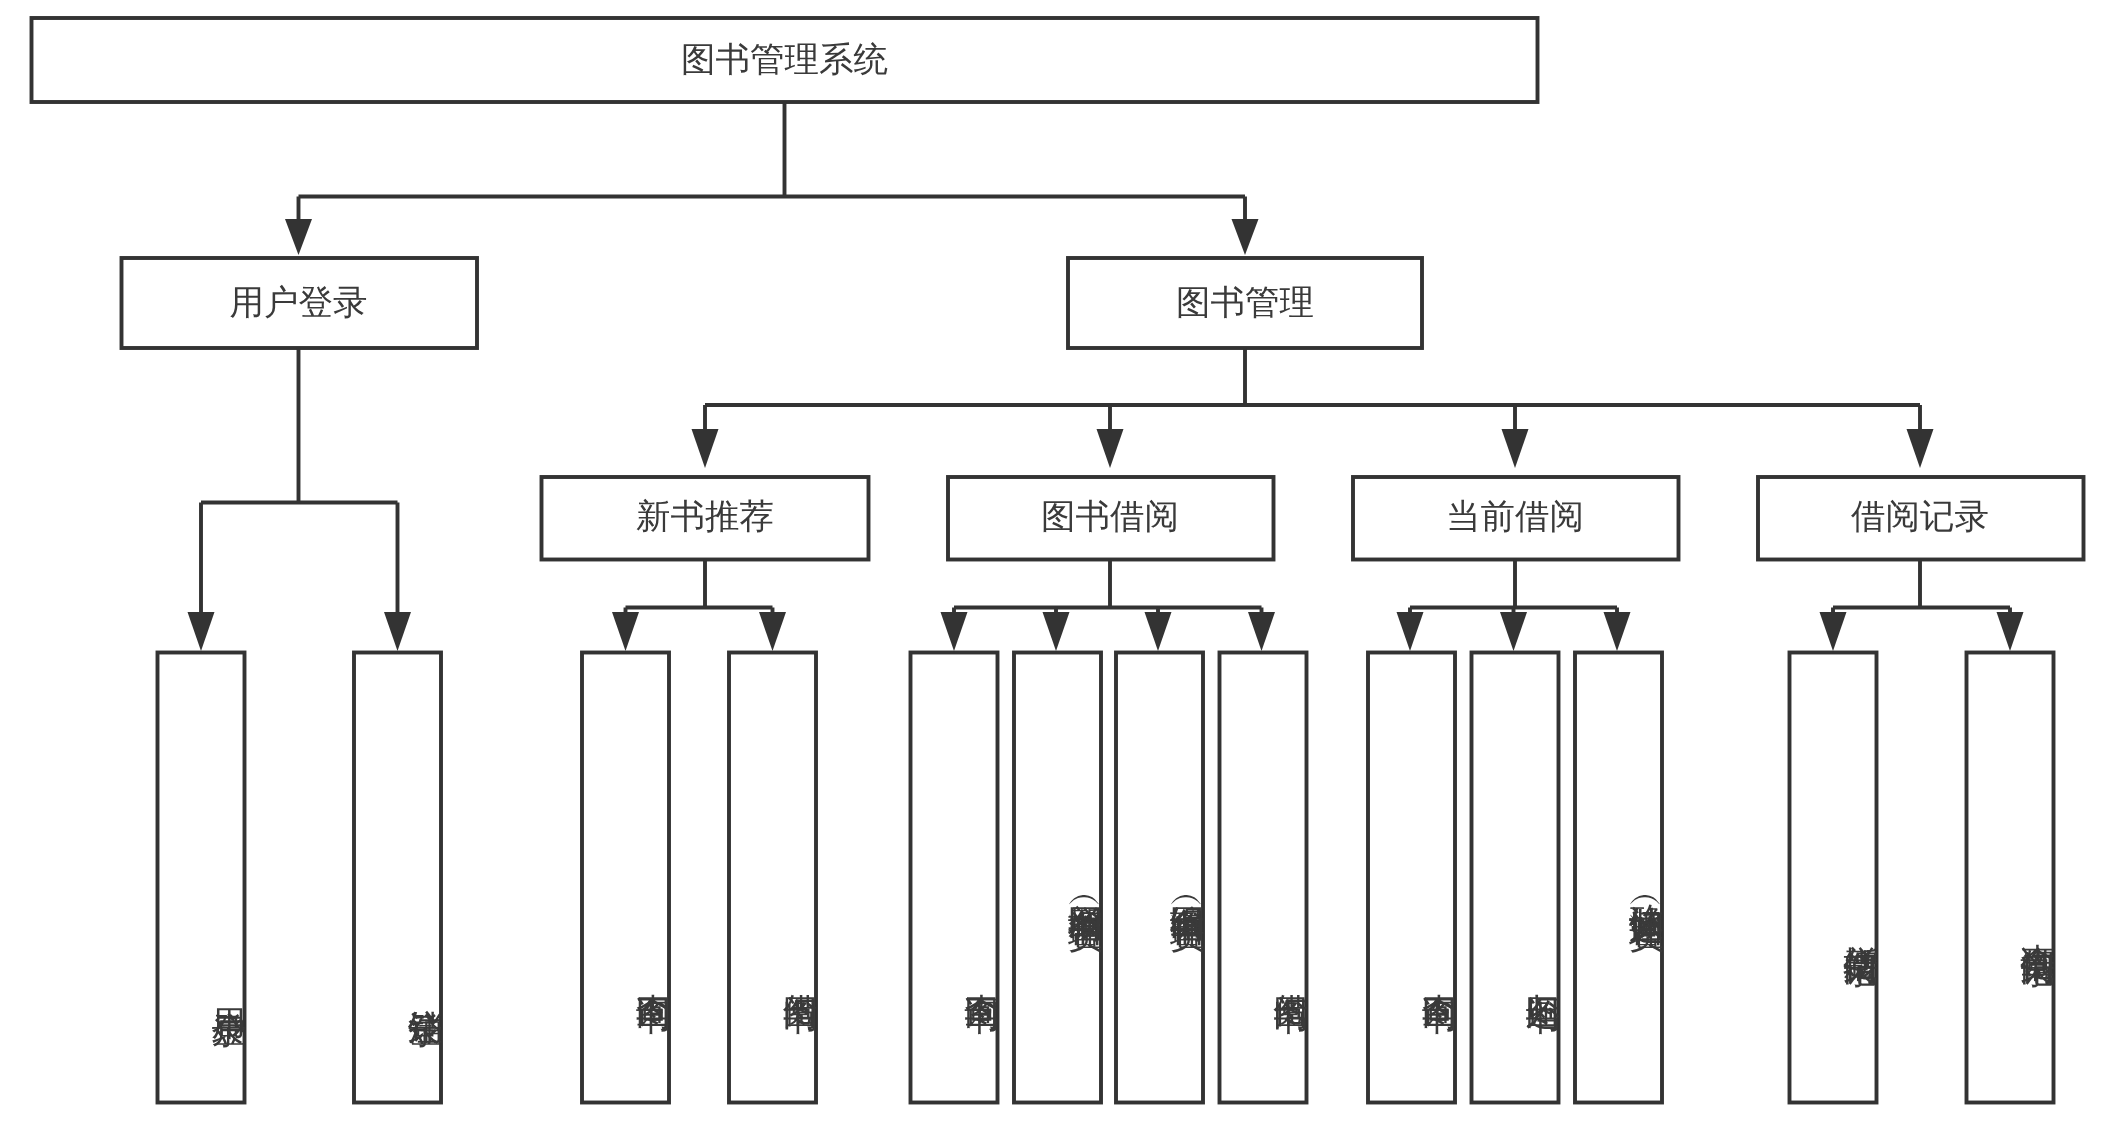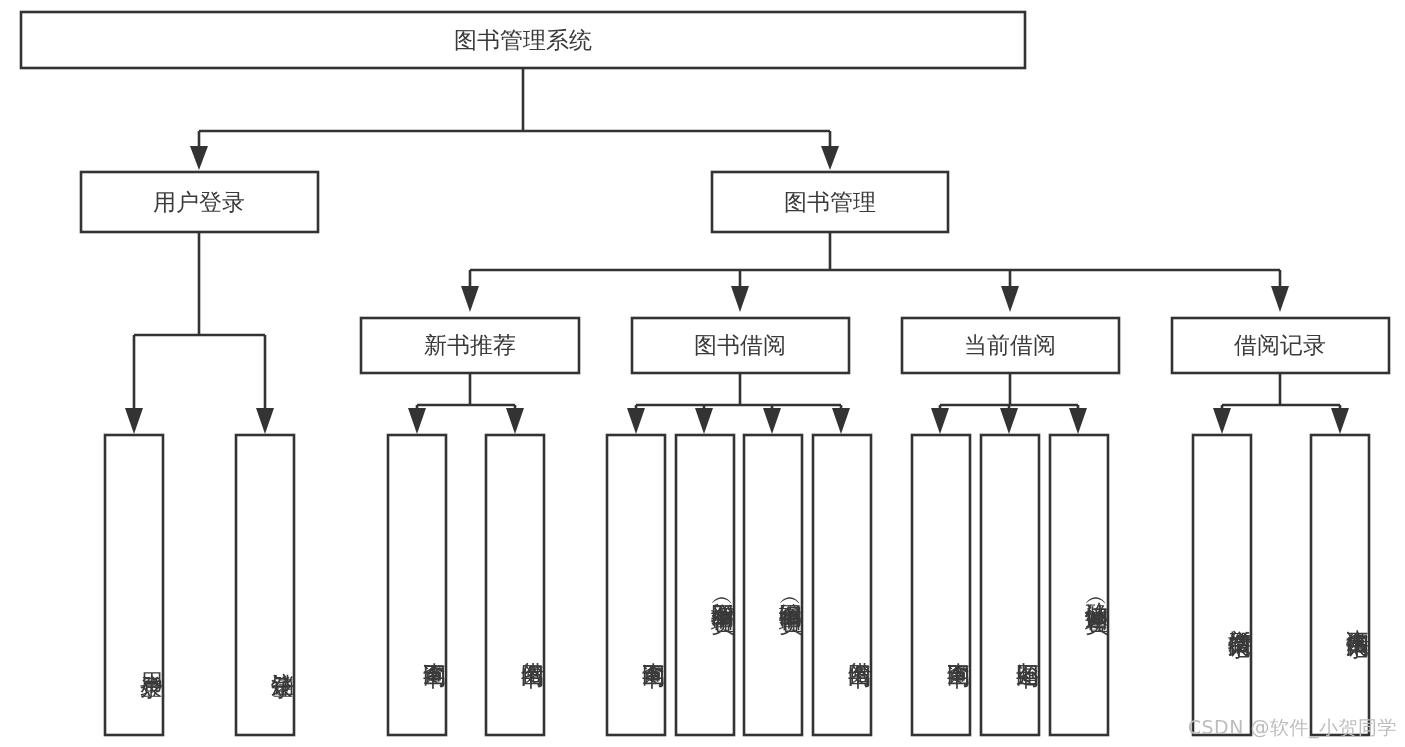--- a/index.html
+++ b/index.html
@@ -194,15 +194,14 @@
   <div class="leaf-label" style="left:744px; top:435px; width:58px; height:300px; padding-top:6px;">编辑图书（管理员）</div>
   <div class="leaf-label" style="left:813px; top:435px; width:58px; height:300px; padding-top:62px;">借阅图书</div>
 
   <div class="leaf-label" style="left:912px; top:435px; width:58px; height:300px; padding-top:62px;">查询图书</div>
   <div class="leaf-label" style="left:981px; top:435px; width:58px; height:300px; padding-top:62px;">归还图书</div>
   <div class="leaf-label" style="left:1050px; top:435px; width:58px; height:300px; padding-top:6px;">确认归还（管理员）</div>
 
   <div class="leaf-label" style="left:1193px; top:435px; width:58px; height:300px; padding-top:30px;">新增借阅记录</div>
   <div class="leaf-label" style="left:1311px; top:435px; width:58px; height:300px; padding-top:30px;">查询借阅记录</div>
 
-  <div class="watermark">CSDN @软件_小贺同学</div>
 
 </div>
 
 </body></html>

